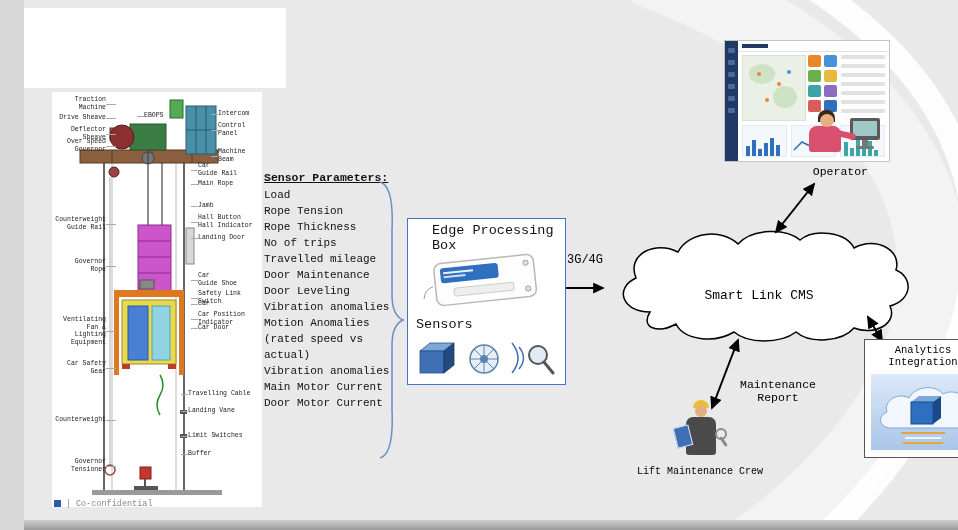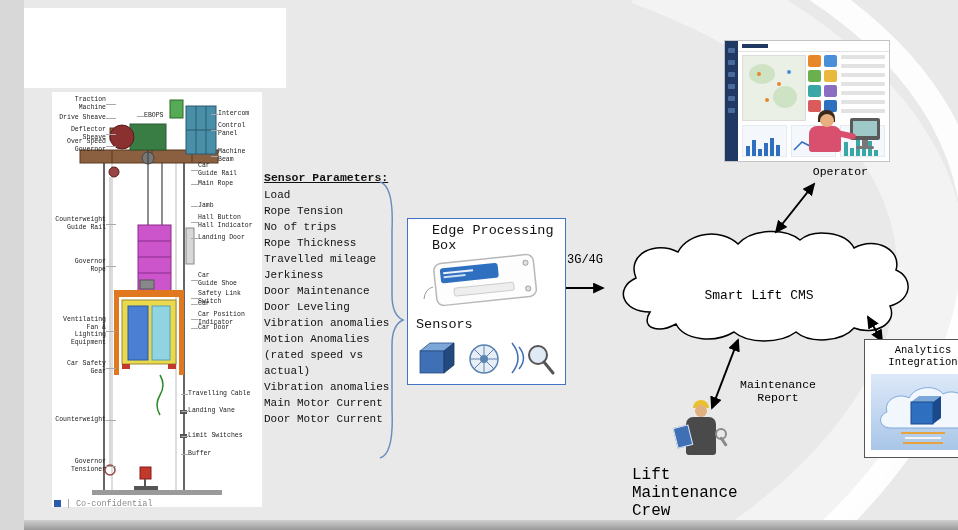--- a/index.html
+++ b/index.html
@@ -81,21 +81,21 @@
   .op-label{position:absolute;left:768px;top:165px;width:76px;text-align:right;font-size:11.5px;color:#000;}
 
   
   .crew-fig{position:absolute;left:645px;top:400px;width:62px;height:64px;}
   .crew-cap{position:absolute;left:24px;top:0;width:16px;height:8px;background:#e8c030;border-radius:8px 8px 0 0;}
   .crew-head{position:absolute;left:26px;top:5px;width:12px;height:12px;background:#e0b080;border-radius:50%;}
   .crew-body{position:absolute;left:17px;top:17px;width:30px;height:38px;background:#4a4a4a;border-radius:7px 7px 3px 3px;}
   .crew-tablet{position:absolute;left:6px;top:26px;width:14px;height:19px;background:#3f6fb5;border:1.5px solid #dfe8f5;transform:rotate(-14deg);}
   .crew-tool-ring{position:absolute;left:46px;top:28px;width:8px;height:8px;border:2px solid #8a8a8a;border-radius:50%;}
   .crew-tool-handle{position:absolute;left:53px;top:36px;width:3px;height:11px;background:#8a8a8a;transform:rotate(-35deg);border-radius:2px;}
-  .crew-label{position:absolute;left:608px;top:466px;width:136px;text-align:left;font-size:16px;color:#000;}
+  .crew-label{position:absolute;left:608px;top:466px;width:136px;text-align:center;font-size:10px;color:#000;}
   .report-label{position:absolute;left:712px;top:378px;width:84px;text-align:center;font-size:11.5px;color:#000;}
 
   
   .analytics-box{position:absolute;left:840px;top:339px;width:116px;height:117px;background:#fff;border:1px solid #555;}
   .analytics-title{margin:4px auto 0;width:72px;text-align:center;font-size:10.5px;line-height:12px;color:#000;}
   .analytics-img{position:absolute;left:6px;top:34px;width:103px;height:76px;
                  background:linear-gradient(to bottom,#dce9f8,#a9c6e8);overflow:hidden;}
 
   
   .footer-sq{position:absolute;left:30px;top:500px;width:7px;height:7px;background:#2a5caa;}
@@ -220,24 +220,23 @@
         <div class="elv-lbl right" style="left: 136px; top: 358px;">Buffer</div>
       </div>
   </div>
 
   <div class="sensor-panel">
     <div class="sensor-heading">Sensor Parameters:</div>
     <div>
 
     <div class="sensor-item">Load</div>
         <div class="sensor-item">Rope Tension</div>
+        <div class="sensor-item">Rope Thickness</div>
         <div class="sensor-item">No of trips</div>
-        <div class="sensor-item">Rope Thickness</div>
         <div class="sensor-item">Travelled mileage</div>
-        <div class="sensor-item">Jerkiness</div>
         <div class="sensor-item">Door Maintenance</div>
         <div class="sensor-item">Door Leveling</div>
         <div class="sensor-item">Vibration anomalies</div>
         <div class="sensor-item">Motion Anomalies</div>
         <div class="sensor-item">(rated speed vs actual)</div>
         <div class="sensor-item">Vibration anomalies</div>
         <div class="sensor-item">Main Motor Current</div>
         <div class="sensor-item">Door Motor Current</div>
       </div>
   </div>
@@ -283,21 +282,21 @@
     </svg>
   </div>
 
   <div class="net-label">3G/4G</div>
   <svg class="cloud-svg" width="316" height="122">
     <path d="M 50,88 C 22,88 14,64 36,54 C 26,30 56,16 78,28 C 88,8 122,4 138,20
              C 152,4 186,4 200,16 C 214,4 246,8 254,24 C 276,12 302,26 296,46
              C 314,54 312,76 290,82 C 298,100 274,112 254,104 C 242,118 210,120 196,108
              C 180,120 148,120 134,108 C 114,120 84,116 76,100 C 58,110 40,104 50,88 Z" fill="#ffffff" stroke="#000000" stroke-width="1.5"></path>
   </svg>
-  <div class="cloud-label">Smart Lift CMS</div>
+  <div class="cloud-label">Smart Link CMS</div>
 
   <svg class="arrows" width="958" height="530">
     <defs>
       <marker id="ah" markerWidth="8" markerHeight="8" refX="5.5" refY="3" orient="auto-start-reverse">
         <path d="M0,0 L6.5,3 L0,6 z" fill="#000"></path>
       </marker>
     </defs>
     <line x1="542" y1="288" x2="579" y2="288" stroke="#000" stroke-width="1.8" marker-end="url(#ah)"></line>
     <line x1="752" y1="232" x2="790" y2="184" stroke="#000" stroke-width="2" marker-start="url(#ah)" marker-end="url(#ah)"></line>
     <line x1="714" y1="340" x2="688" y2="408" stroke="#000" stroke-width="2" marker-start="url(#ah)" marker-end="url(#ah)"></line>

